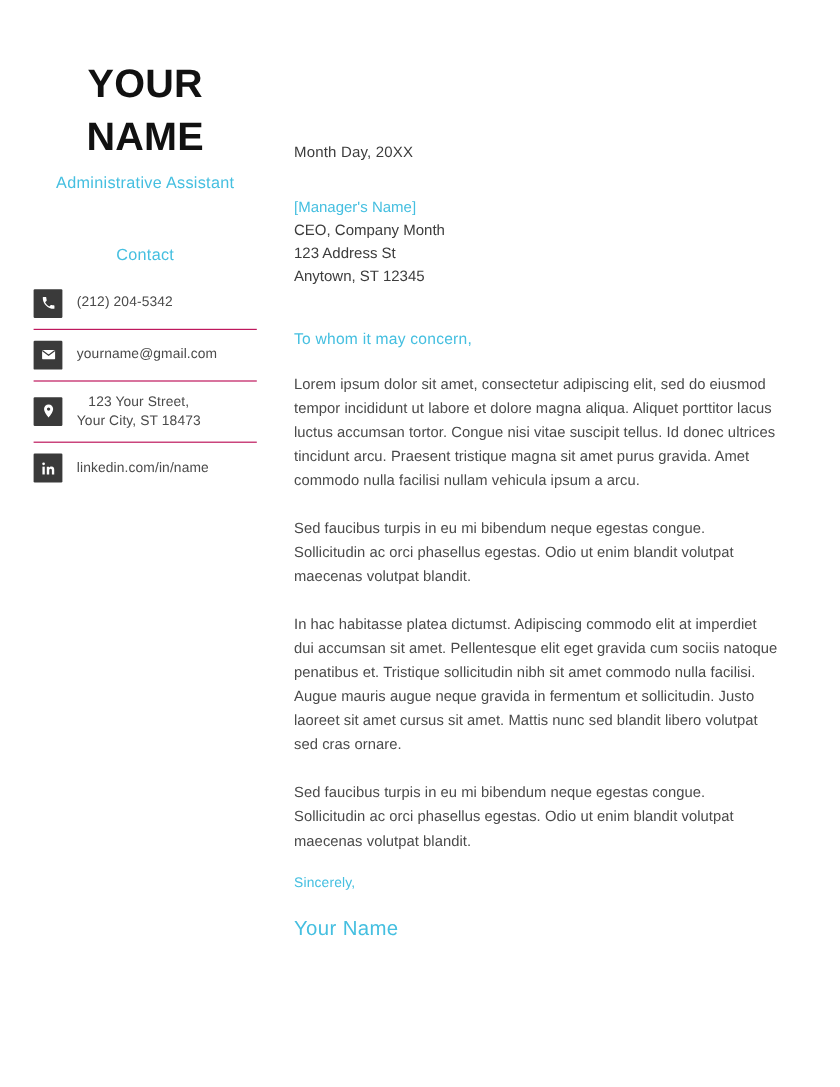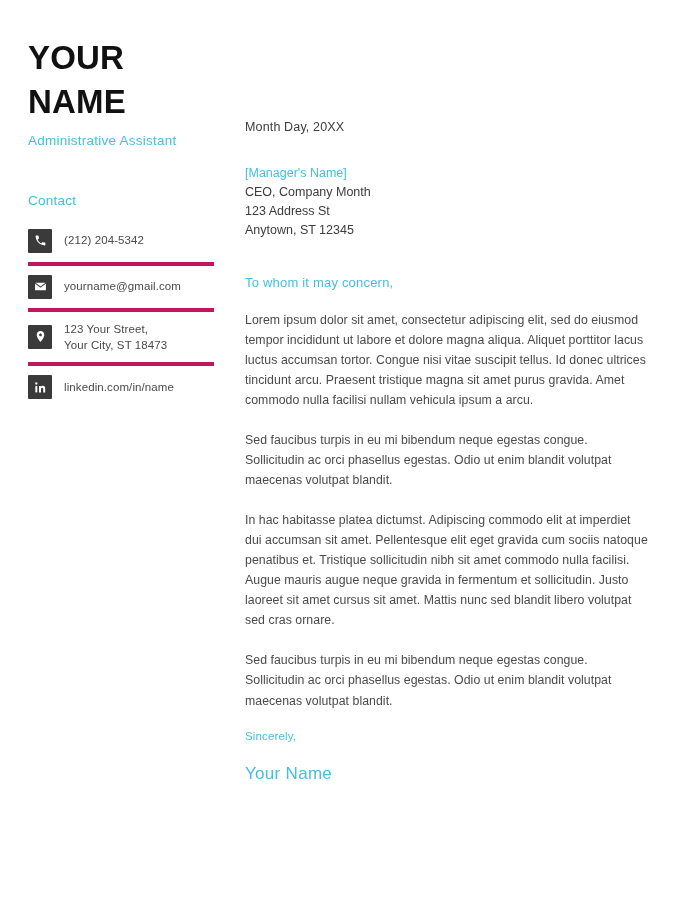--- a/index.html
+++ b/index.html
@@ -19,22 +19,23 @@
     width: 700px;
     height: 906px;
     background: #ffffff;
     box-sizing: border-box;
   }
 
   
   .sidebar {
     position: absolute;
     left: 28px;
-    top: 36px;
+    top: 48px;
     width: 186px;
+    text-align: center;
   }
   .name-block {
     margin: 0 0 2px 0;
   }
   .name-line {
     font-size: 33px;
     font-weight: bold;
     line-height: 1.32;
     letter-spacing: 0.2px;
     color: #111111;
@@ -55,21 +56,21 @@
     letter-spacing: 0.25px;
   }
   .contact-list {
     margin-top: 12px;
     width: 186px;
   }
   .contact-row {
     display: flex;
     align-items: center;
     padding: 9px 0;
-    border-bottom: 4px solid #be185d;
+    border-bottom: 1px solid #be185d;
     min-height: 24px;
   }
   .contact-row:last-child {
     border-bottom: none;
   }
   .ci {
     flex: 0 0 auto;
     width: 24px;
     height: 24px;
     background: #3a3a3a;

